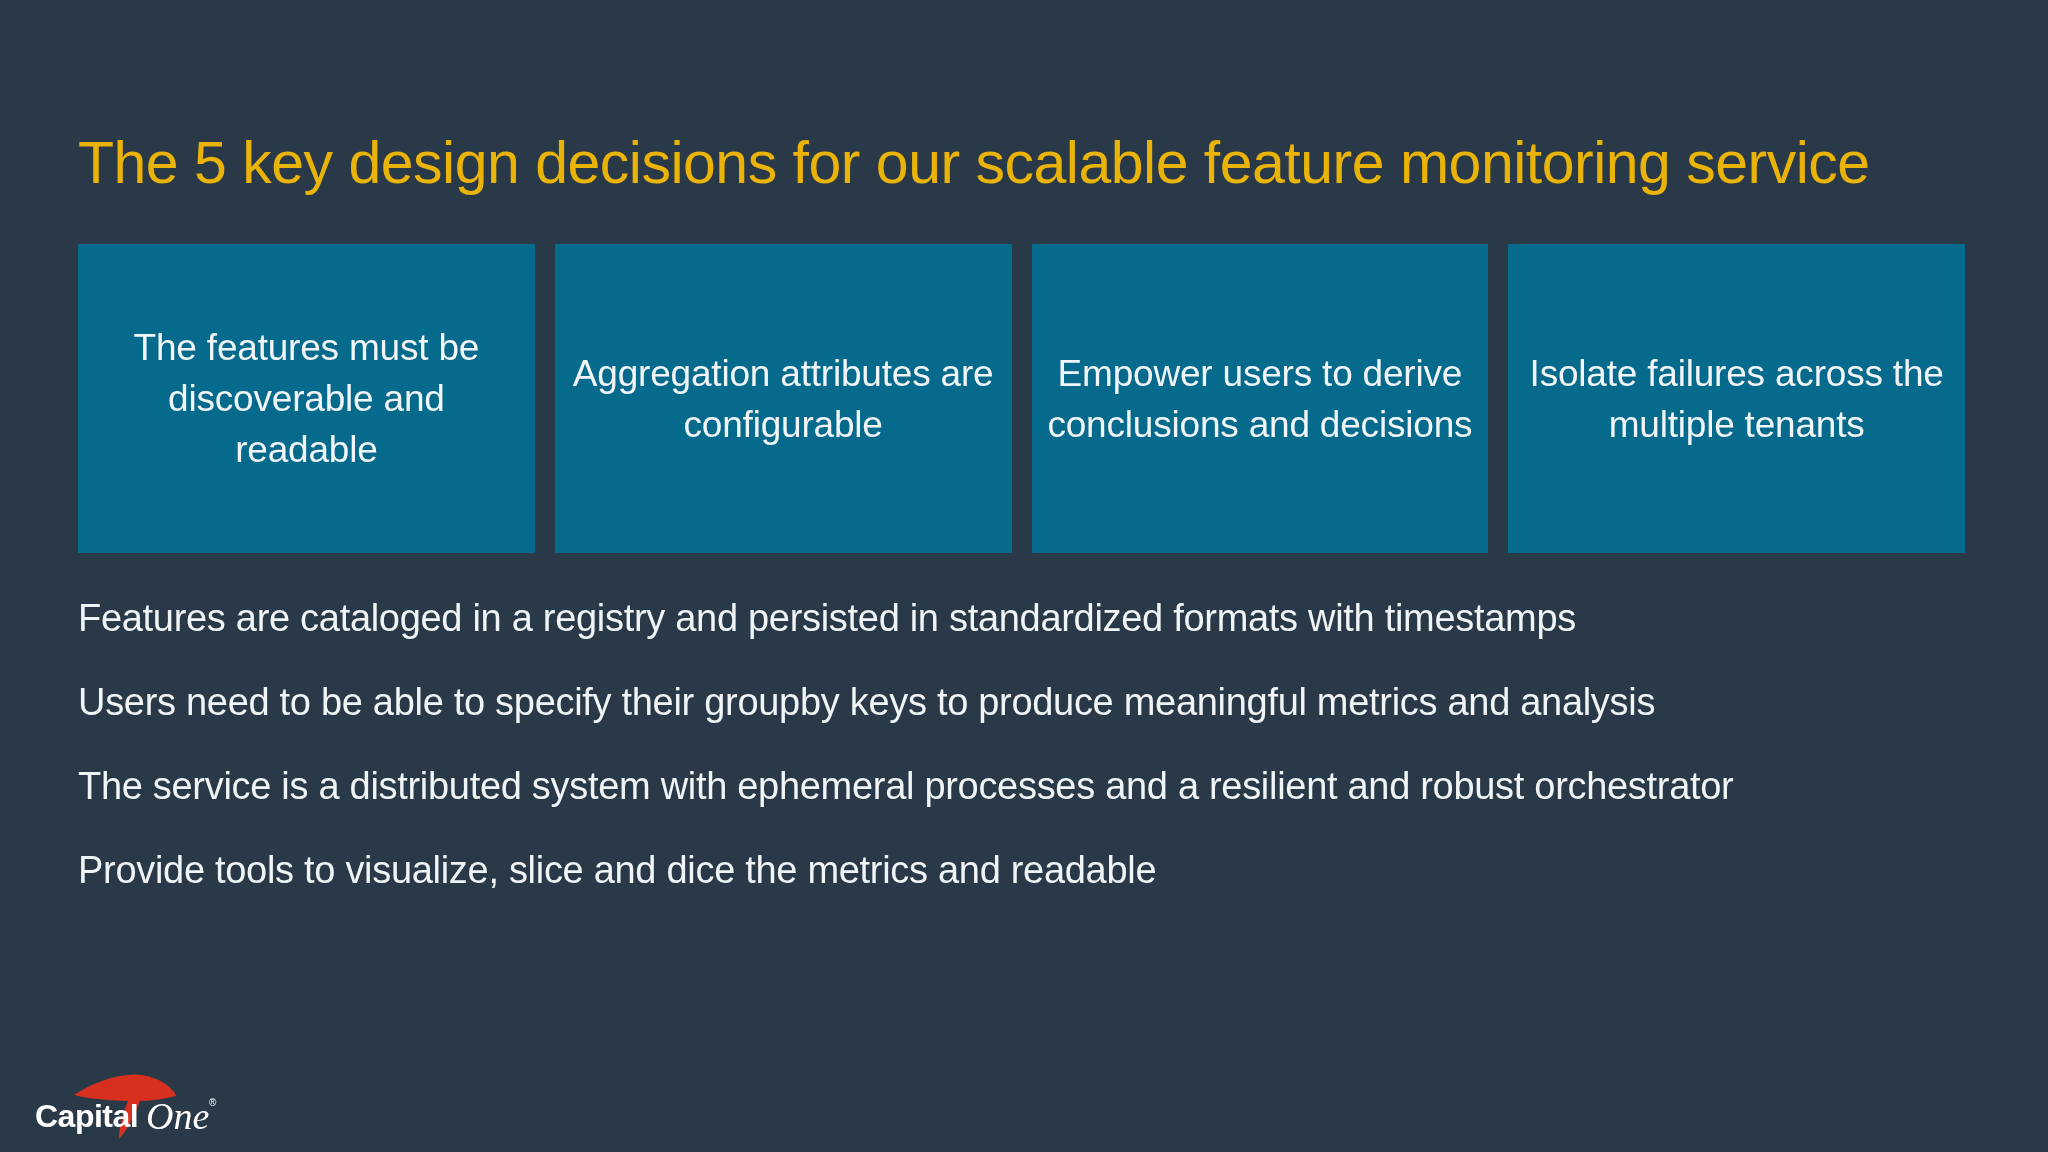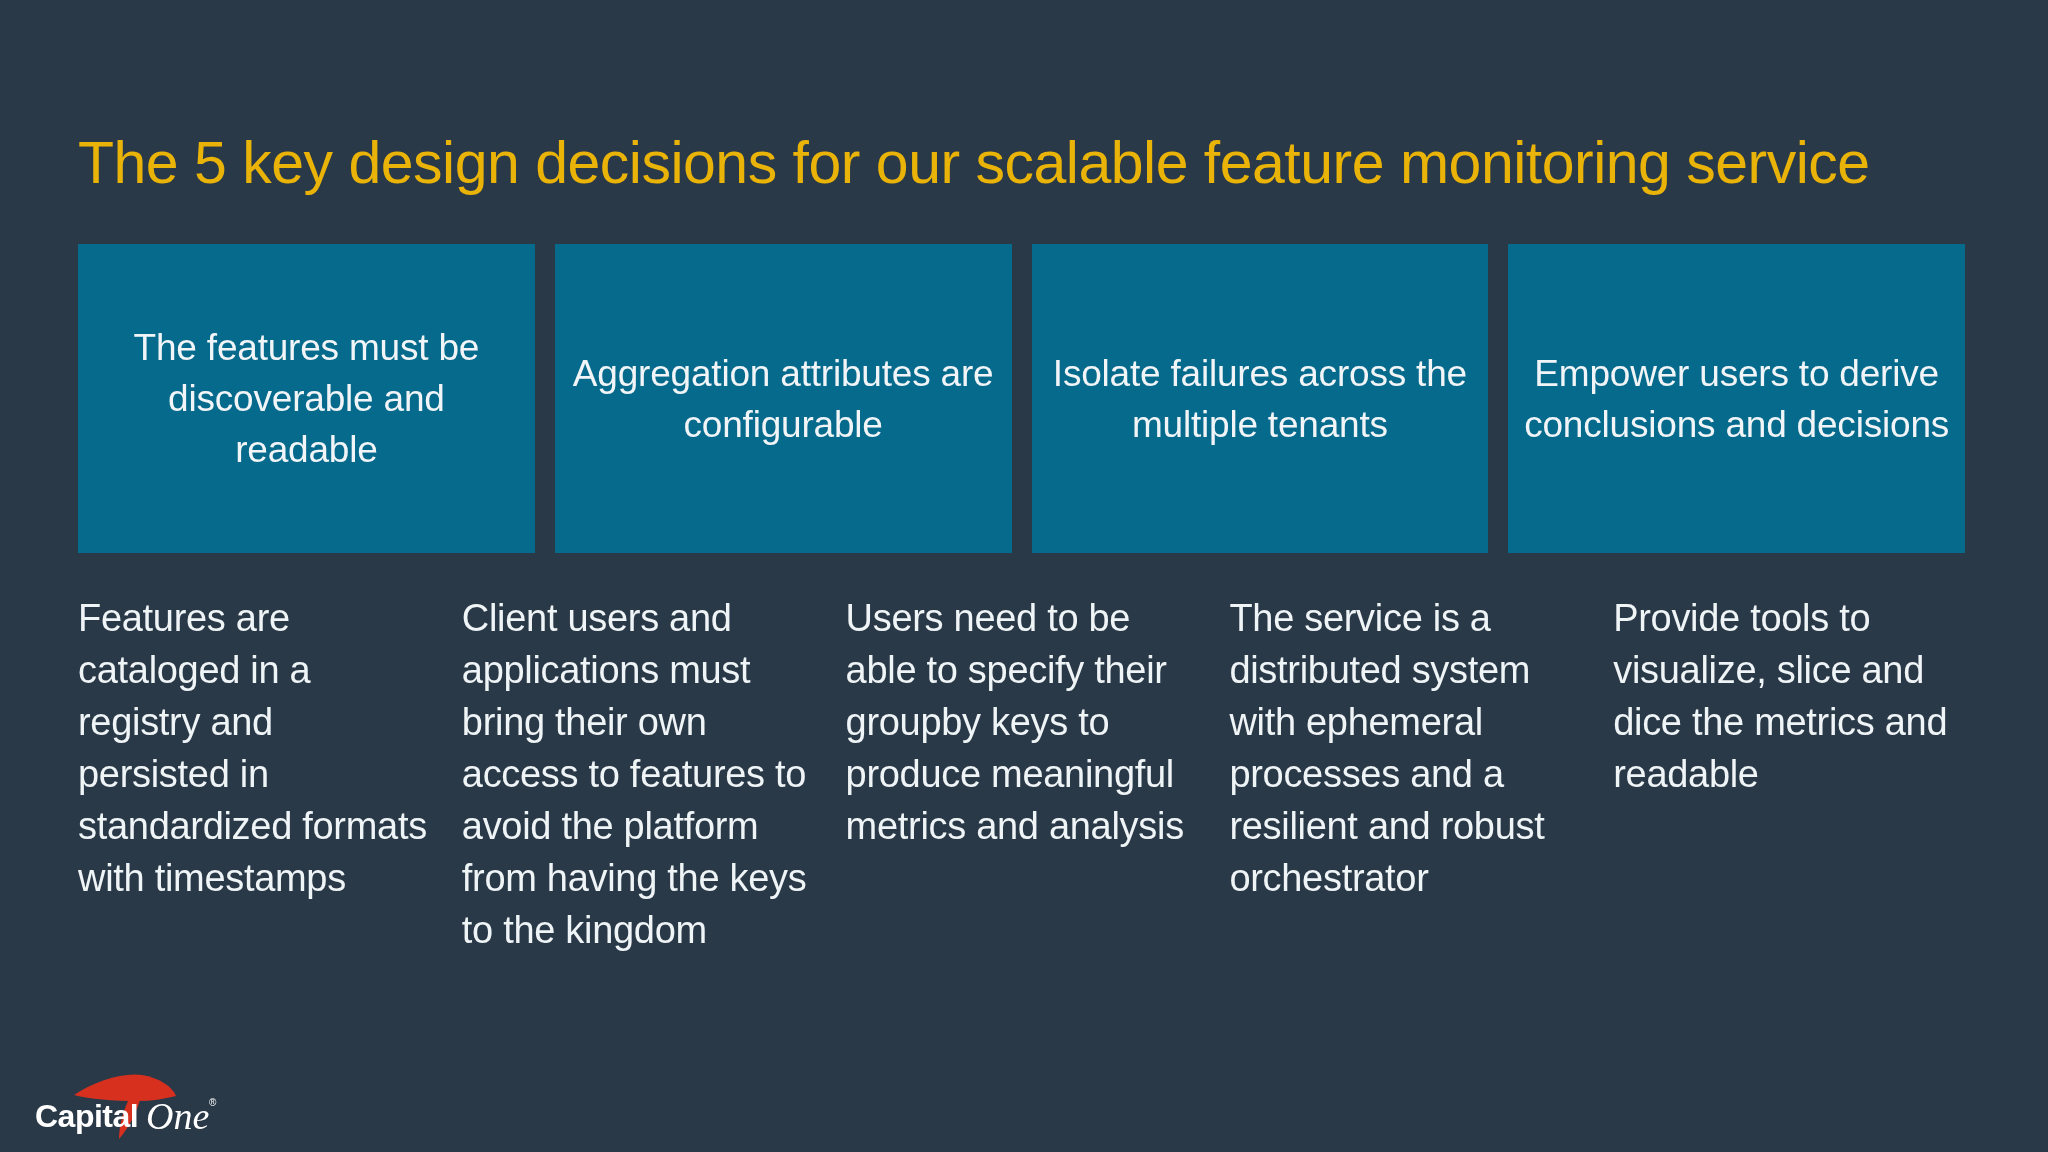--- a/index.html
+++ b/index.html
@@ -54,20 +54,21 @@
     letter-spacing: -0.2px;
     color: #f1f5f7;
   }
   .descs-row {
     position: absolute;
     left: 78px;
     top: 592px;
     width: 1887px;
     display: flex;
     gap: 32px;
+    flex-direction: column;
   }
   .card-description {
     flex: 1 1 0;
     margin: 0;
     font-size: 38px;
     line-height: 52px;
     font-weight: 400;
     letter-spacing: -0.3px;
     text-align: left;
     color: #eff4f6;
@@ -94,30 +95,29 @@
   <h1 class="slide-title">The 5 key design decisions for our scalable feature monitoring service</h1>
 
   <div class="cards-row">
     <div class="card">
       <div class="card-heading">The features must be discoverable and readable</div>
     </div>
     <div class="card">
       <div class="card-heading">Aggregation attributes are configurable</div>
     </div>
     <div class="card">
-      <div class="card-heading">Isolate failures across the multiple tenants</div>
+      <div class="card-heading">Empower users to derive conclusions and decisions</div>
     </div>
     <div class="card">
-      <div class="card-heading">Empower users to derive conclusions and decisions</div>
+      <div class="card-heading">Isolate failures across the multiple tenants</div>
     </div>
   </div>
 
   <div class="descs-row">
     <p class="card-description">Features are cataloged in a registry and persisted in standardized formats with timestamps</p>
-    <p class="card-description">Client users and applications must bring their own access to features to avoid the platform from having the keys to the kingdom</p>
     <p class="card-description">Users need to be able to specify their groupby keys to produce meaningful metrics and analysis</p>
     <p class="card-description">The service is a distributed system with ephemeral processes and a resilient and robust orchestrator</p>
     <p class="card-description">Provide tools to visualize, slice and dice the metrics and readable</p>
   </div>
 
   <div class="logo">
     <svg viewBox="0 0 200 90" xmlns="http://www.w3.org/2000/svg">
 
       <path fill="#d7301f" d="M 50,33
                C 70,19 100,10 118,13

